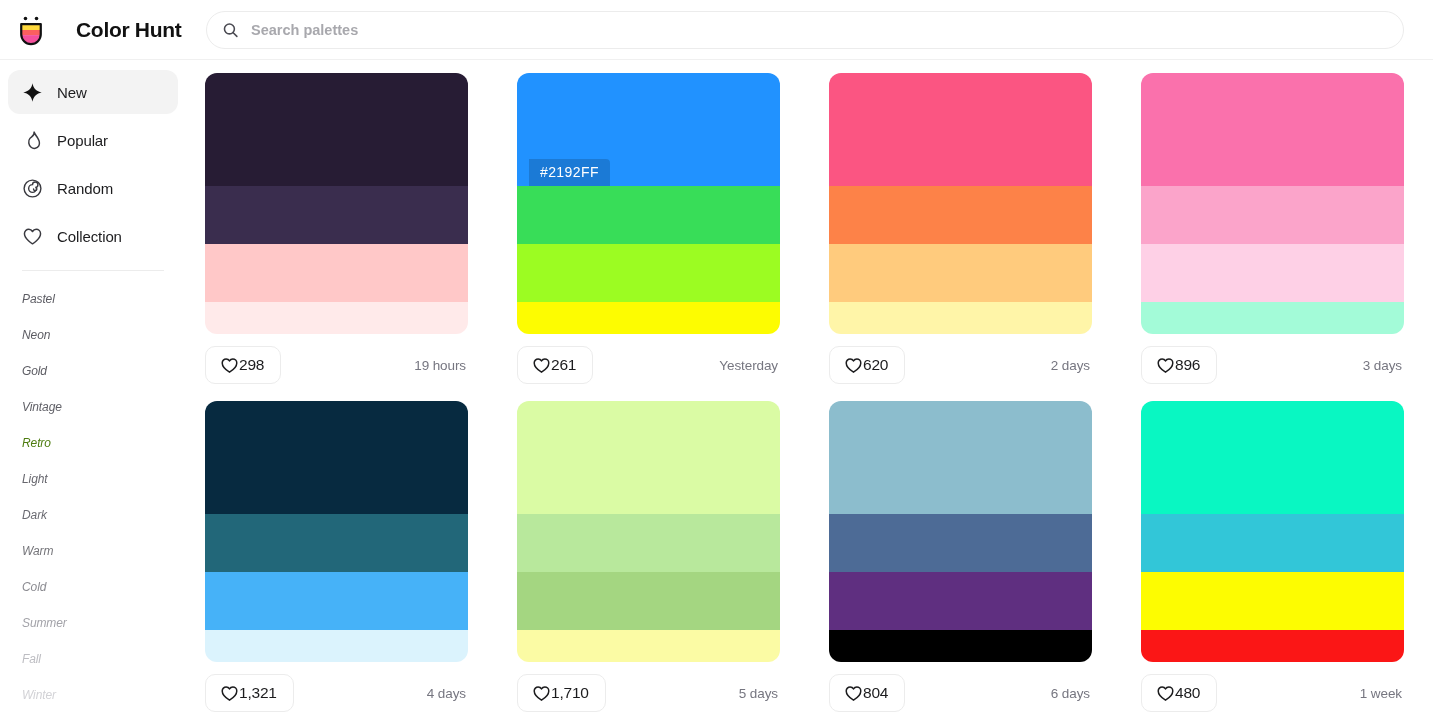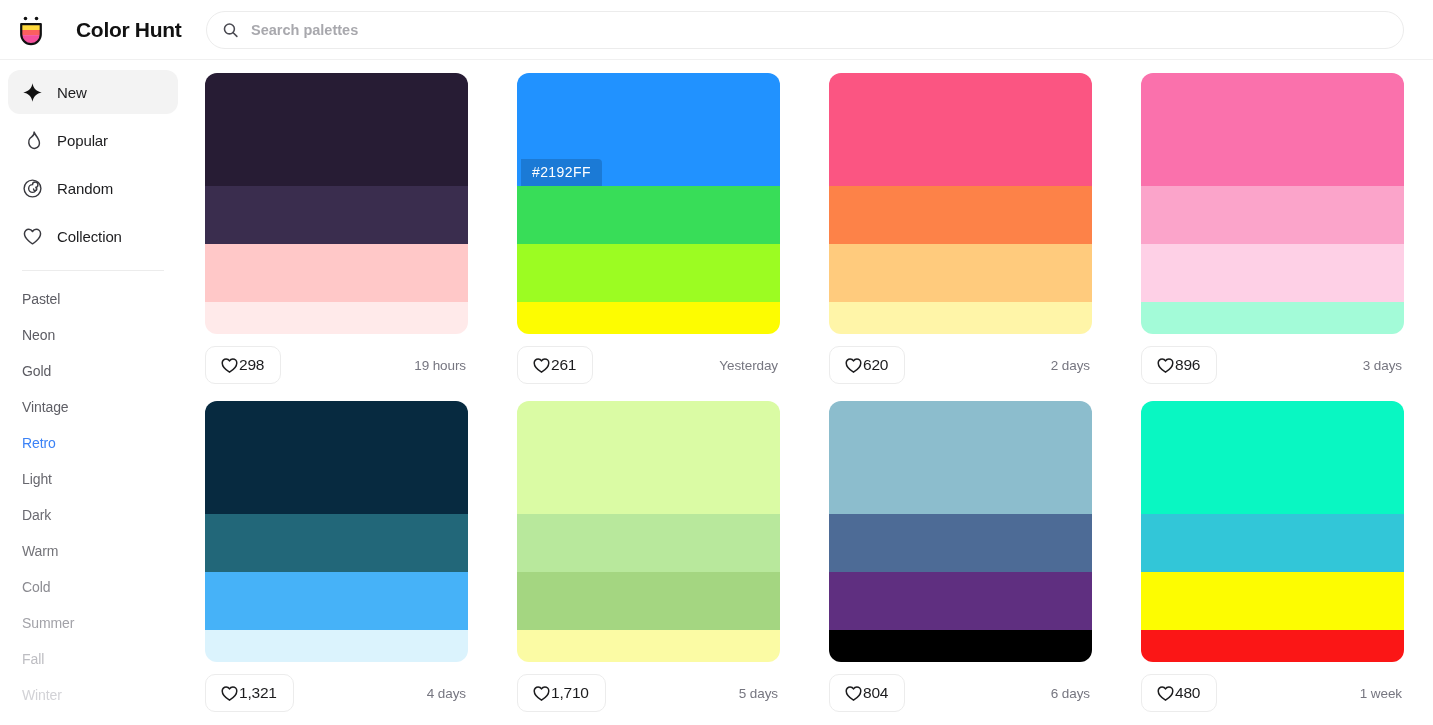--- a/index.html
+++ b/index.html
@@ -124,26 +124,27 @@
 
   .nav-sep {
     height: 1px;
     background: #ececec;
     margin: 12px 14px 10px 14px;
   }
 
   .tag-list { padding: 0 14px; }
 
   .tag-item {
-    font-size: 14px;
+    font-size: 12px;
     line-height: 36px;
     height: 36px;
     cursor: pointer;
     letter-spacing: -0.1px;
     white-space: nowrap;
+    font-style: italic;
   }
 
   
   .main {
     position: absolute;
     top: 60px; left: 186px;
     width: 1247px;
     height: 665px;
     overflow: hidden;
     padding: 13px 30px 0 19px;
@@ -170,21 +171,21 @@
   }
 
   .swatch { width: 100%; position: relative; }
   .swatch.s1 { height: 113px; }
   .swatch.s2 { height: 58px; }
   .swatch.s3 { height: 58px; }
   .swatch.s4 { height: 32px; }
 
   .hex-tip {
     position: absolute;
-    left: 4px;
+    left: 12px;
     bottom: 0;
     background: rgba(0,0,0,0.16);
     color: #ffffff;
     font-size: 14px;
     font-weight: 500;
     letter-spacing: 0.4px;
     padding: 5px 11px 6px 11px;
     border-top-right-radius: 4px;
     white-space: nowrap;
   }
@@ -289,21 +290,21 @@
       <span class="nav-label">Collection</span>
     </div>
 
     <div class="nav-sep"></div>
 
     <div class="tag-list">
       <div class="tag-item" style="color:#5c5c63">Pastel</div>
       <div class="tag-item" style="color:#5c5c63">Neon</div>
       <div class="tag-item" style="color:#5c5c63">Gold</div>
       <div class="tag-item" style="color:#5f5f66">Vintage</div>
-      <div class="tag-item" style="color:#3b82f6">Retro</div>
+      <div class="tag-item" style="color:#4d7c0f">Retro</div>
       <div class="tag-item" style="color:#67676e">Light</div>
       <div class="tag-item" style="color:#6b6b72">Dark</div>
       <div class="tag-item" style="color:#747479">Warm</div>
       <div class="tag-item" style="color:#8b8b91">Cold</div>
       <div class="tag-item" style="color:#a2a2a8">Summer</div>
       <div class="tag-item" style="color:#bdbdc2">Fall</div>
       <div class="tag-item" style="color:#d2d2d6">Winter</div>
       <div class="tag-item" style="color:#e2e2e6">Spring</div>
     </div>
   </div>

